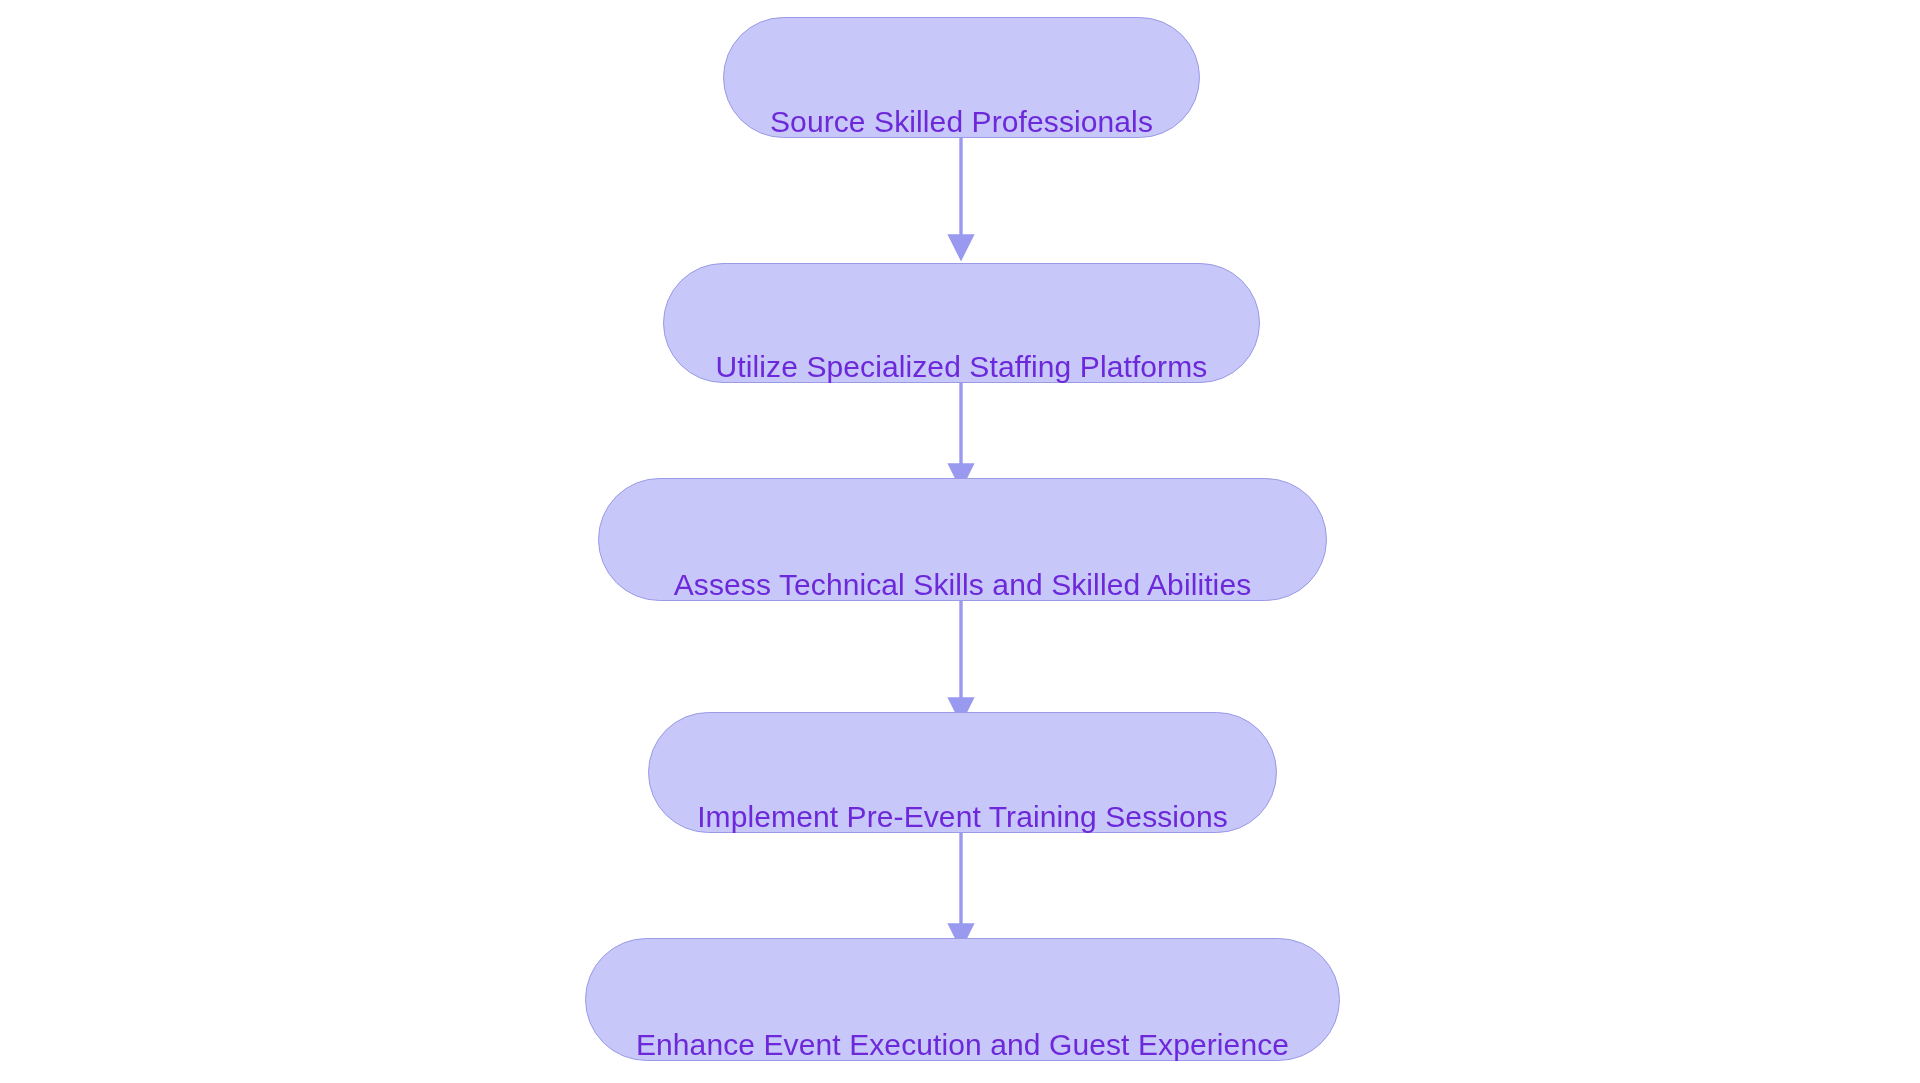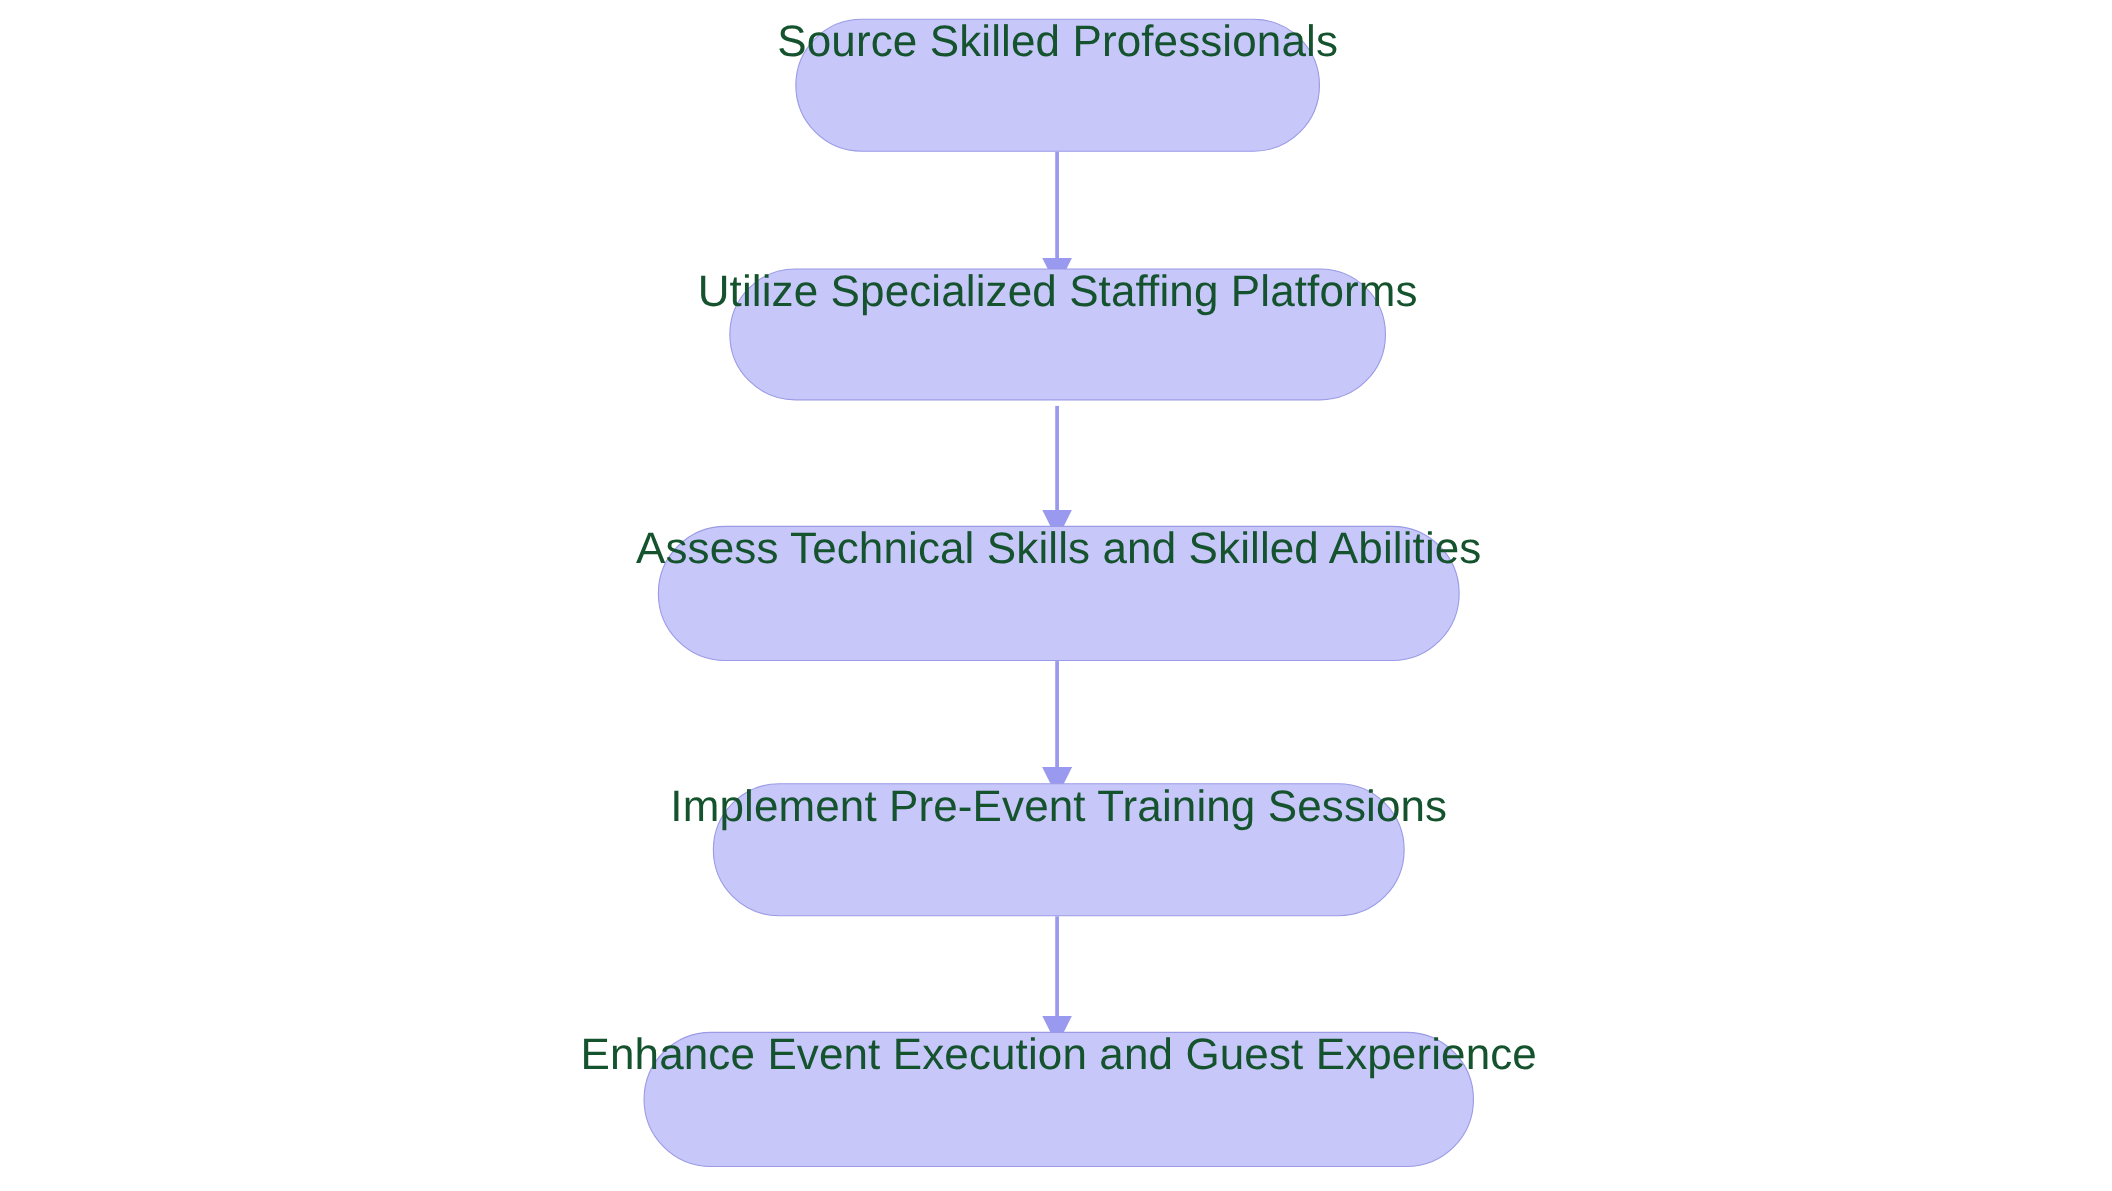--- a/index.html
+++ b/index.html
@@ -27,44 +27,44 @@
     left: 0;
     top: 0;
     width: 1920px;
     height: 1083px;
   }
 
   
   .flow-node {
     position: absolute;
     display: flex;
-    align-items: flex-start;
+    align-items: flex-end;
     justify-content: center;
     box-sizing: border-box;
     background: #c7c7fa;
     border: 1.6px solid #9a9ae6;
     border-radius: 999px;
-    color: #14532d;
-    font-size: 40px;
+    color: #6d28d9;
+    font-size: 30px;
     font-weight: 400;
     letter-spacing: 0.1px;
     line-height: 1;
     white-space: nowrap;
     text-align: center;
     user-select: none;
   }
 
   .flow-node .node-label {
     display: block;
     padding: 0 6px;
   }
 
   
   #node-1 { left: 723px; top: 17px;   width: 477px; height: 121px; }
-  #node-2 { left: 663px; top: 244px;  width: 597px; height: 120px; }
+  #node-2 { left: 663px; top: 263px;  width: 597px; height: 120px; }
   #node-3 { left: 598px; top: 478px;  width: 729px; height: 123px; }
   #node-4 { left: 648px; top: 712px;  width: 629px; height: 121px; }
   #node-5 { left: 585px; top: 938px;  width: 755px; height: 123px; }
 
   
   .flow-edge {
     position: absolute;
     left: 0;
     top: 0;
     width: 1920px;

